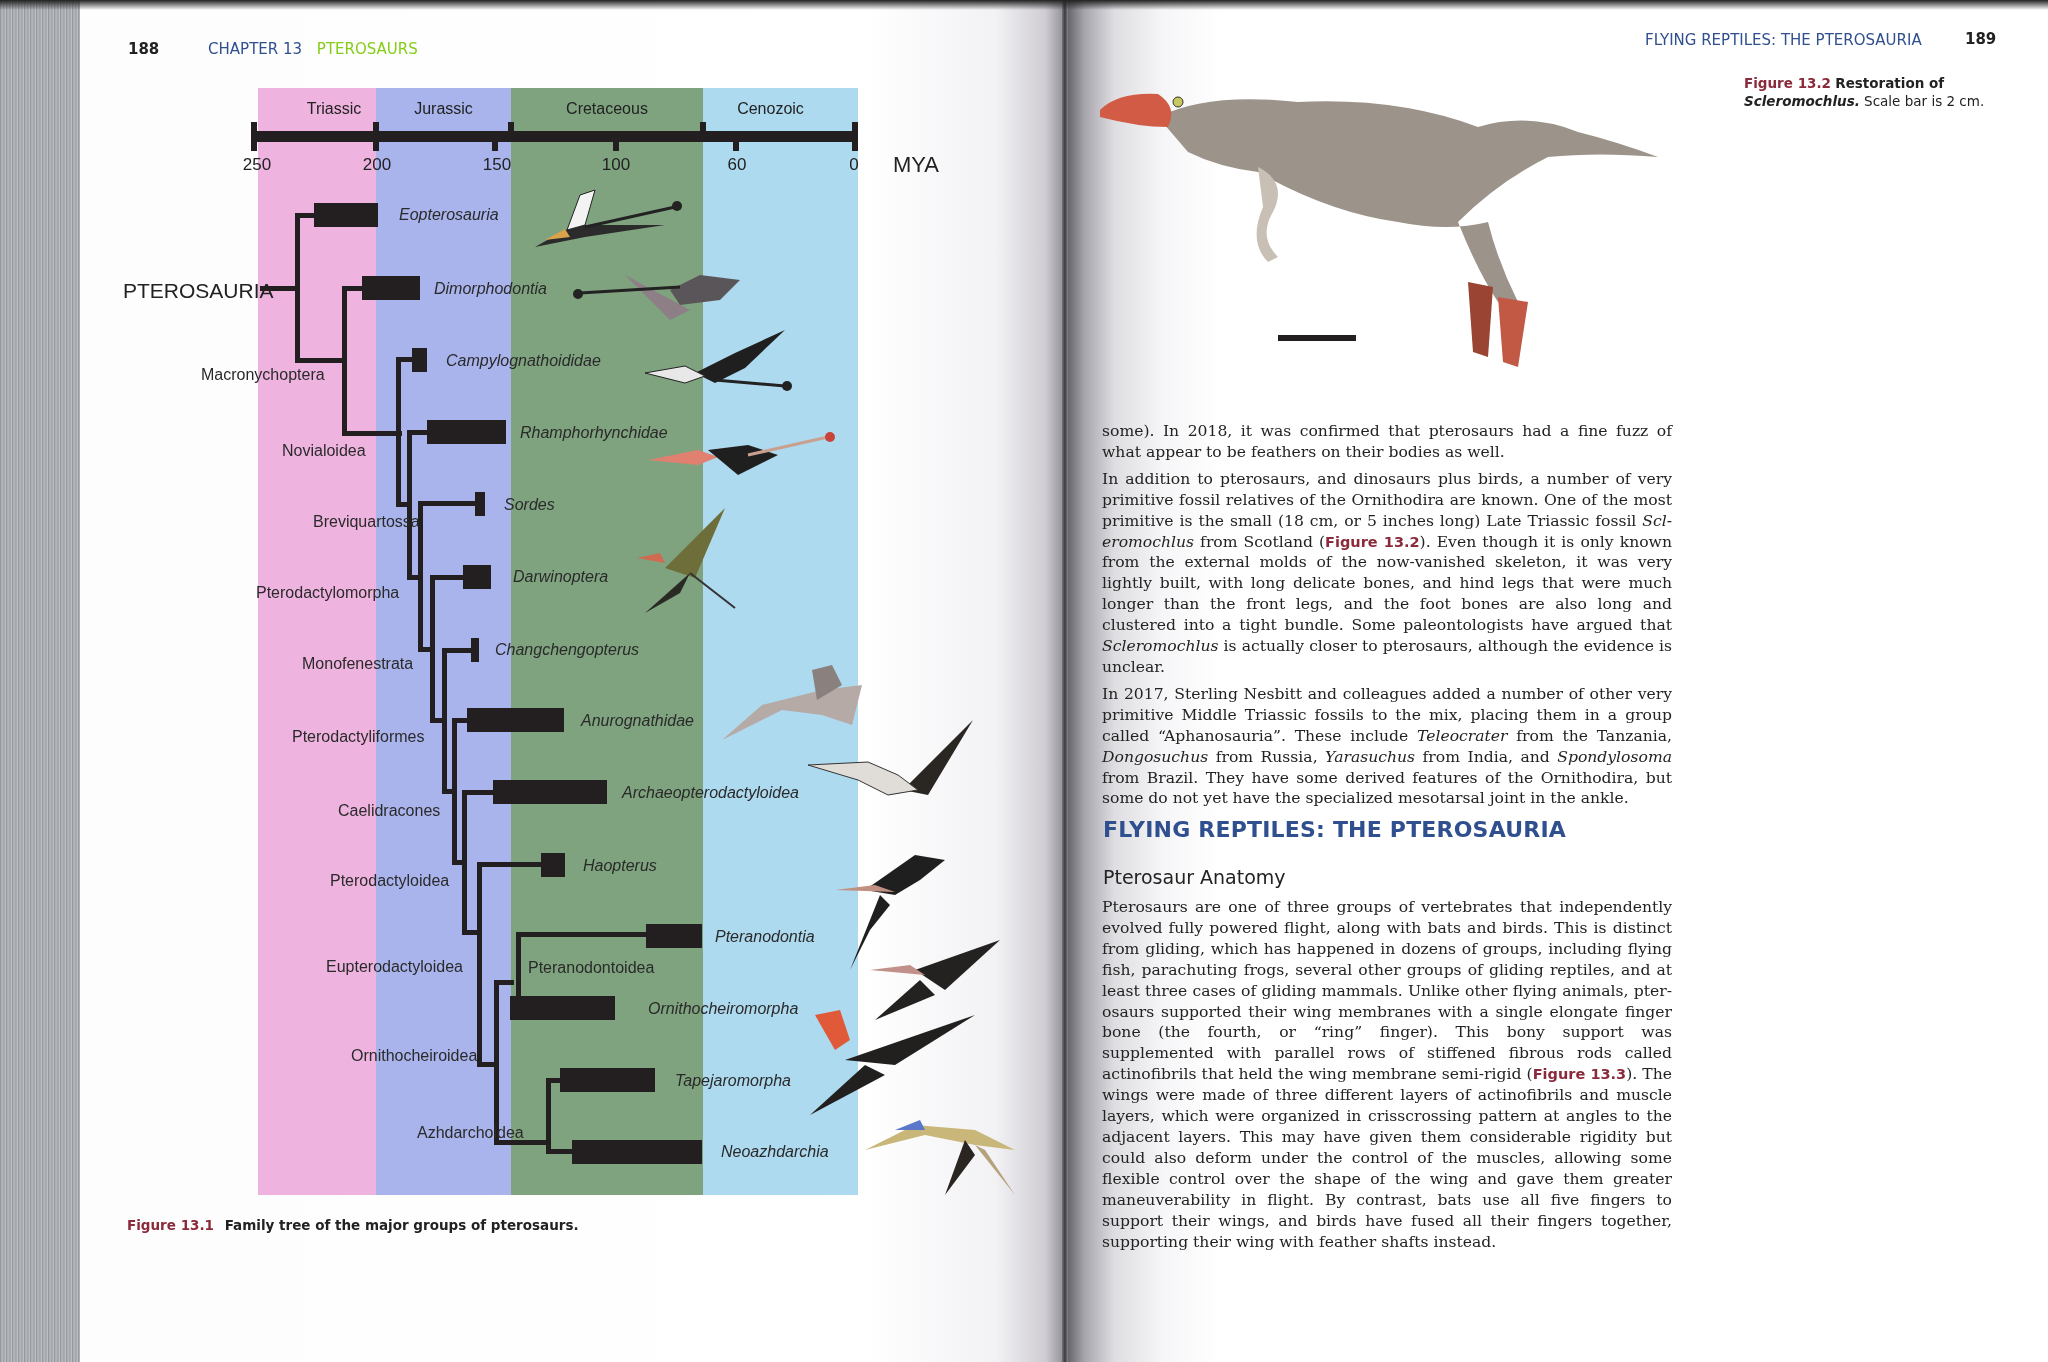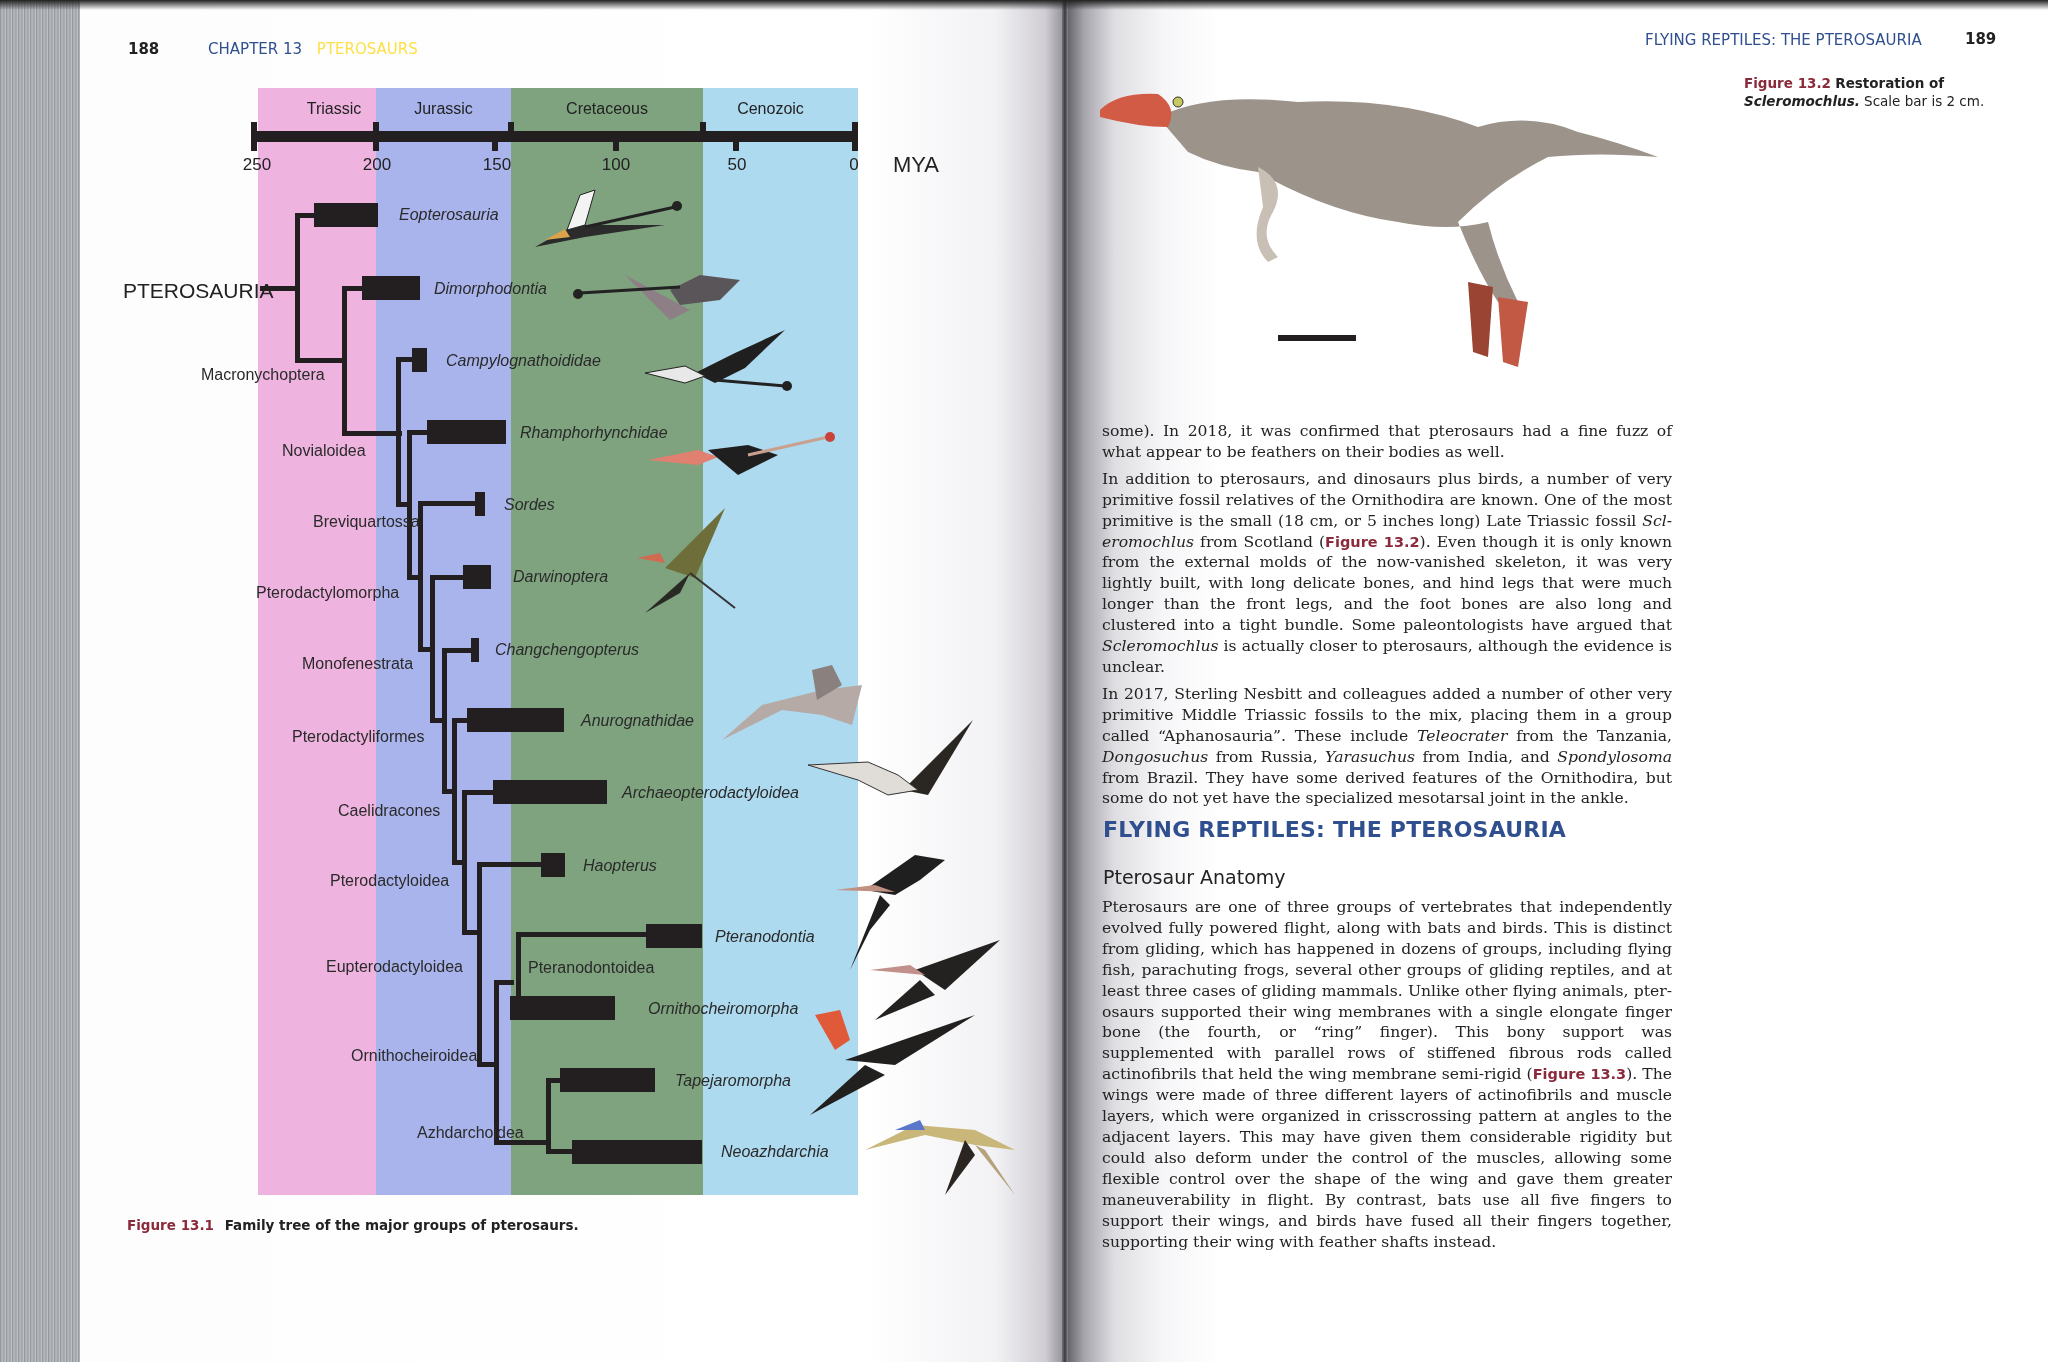--- a/index.html
+++ b/index.html
@@ -9,21 +9,21 @@
   .left-page { position:absolute; left:80px; top:0; width:985px; height:1362px;
     background: linear-gradient(90deg,#fdfdfd 0%, #ffffff 80%, #f2f1f4 93%, #cfcdd3 98%, #8f8c94 100%); }
   .right-page { position:absolute; left:1065px; top:0; width:983px; height:1362px;
     background: linear-gradient(90deg,#5c5a61 0%, #a8a6ad 2%, #dedde1 5%, #f6f6f8 10%, #ffffff 16%); }
   .top-shadow { position:absolute; left:0; top:0; width:2048px; height:10px; background:linear-gradient(180deg,#222 0%,rgba(0,0,0,0) 100%); }
   .gutter-line { position:absolute; left:1062px; top:0; width:6px; height:1362px; background:linear-gradient(90deg,#777 0%,#3a373f 50%,#888 100%); }
 
   .running-head { position:absolute; font-family:"DejaVu Sans", sans-serif; font-size:15px; }
   .folio { font-weight:bold; color:#222; }
   .chap { color:#2f4f8f; }
-  .chap-title { color:#fde047; }
+  .chap-title { color:#84cc16; }
   .rh-right { color:#2f4f8f; }
 
   
   .chart { position:absolute; left:0; top:0; width:1065px; height:1362px; }
   .period-band { position:absolute; top:88px; height:1107px; }
   .period-label { position:absolute; top:100px; font-family:"Liberation Sans", sans-serif; font-size:16px; color:#222; text-align:center; }
   .timeline-bar { position:absolute; left:253px; top:131px; width:604px; height:11px; background:#231f20; }
   .tick-up { position:absolute; width:6px; background:#231f20; }
   .tick-label { position:absolute; top:155px; font-family:"Liberation Sans", sans-serif; font-size:17px; color:#222; transform:translateX(-50%); }
   .mya { position:absolute; left:893px; top:152px; font-family:"Liberation Sans", sans-serif; font-size:22px; color:#222; }
@@ -82,21 +82,21 @@
   <div class="tick-up" style="left:700px; top:122px; height:20px;"></div>
   <div class="tick-up" style="left:852px; top:122px; height:29px;"></div>
   <div class="tick-up" style="left:492px; top:140px; height:11px;"></div>
   <div class="tick-up" style="left:613px; top:140px; height:11px;"></div>
   <div class="tick-up" style="left:733px; top:140px; height:11px;"></div>
 
   <div class="tick-label" style="left:257px;">250</div>
   <div class="tick-label" style="left:377px;">200</div>
   <div class="tick-label" style="left:497px;">150</div>
   <div class="tick-label" style="left:616px;">100</div>
-  <div class="tick-label" style="left:737px;">50</div>
+  <div class="tick-label" style="left:737px;">60</div>
   <div class="tick-label" style="left:854px;">0</div>
   <div class="mya">MYA</div>
 
   <div class="root-label" style="left:123px; top:279px;">PTEROSAURIA</div>
   <div class="line" style="left:260px; top:286px; width:38px; height:5px;"></div>
 
   <div class="line" style="left:295px; top:213px; width:5px; height:150px;"></div>
   <div class="line" style="left:295px; top:213px; width:20px; height:5px;"></div>
   <div class="line" style="left:295px; top:358px; width:50px; height:5px;"></div>
 

